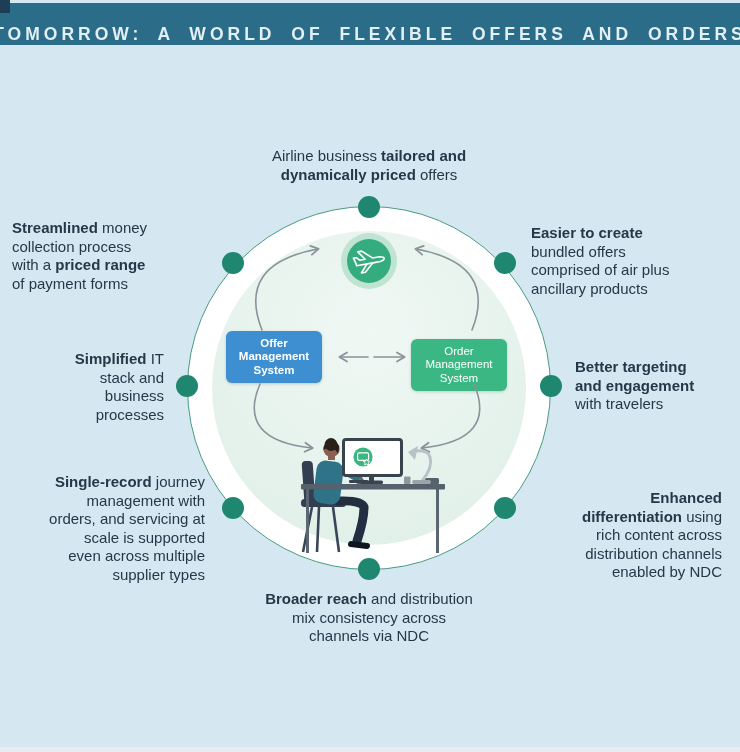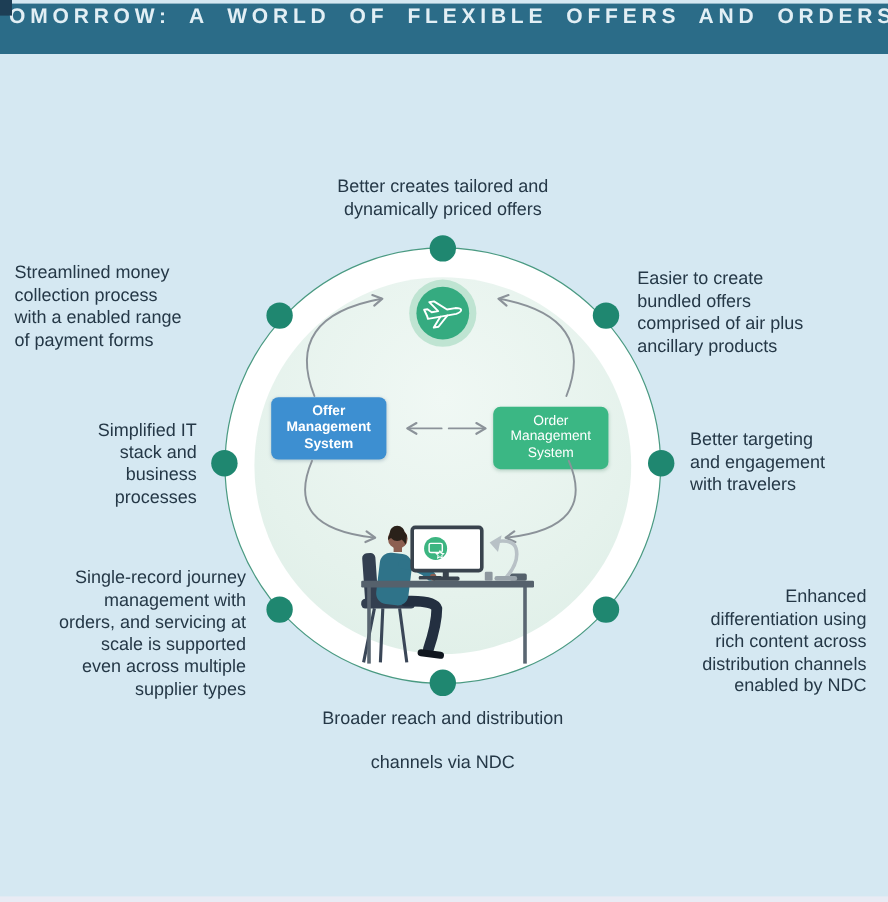--- a/index.html
+++ b/index.html
@@ -7,21 +7,21 @@
   .stage{
     position:relative;width:740px;height:752px;overflow:hidden;
     background:#d5e8f2;
   }
   
   .corner-notch{
     position:absolute;left:0;top:0;width:10px;height:13px;background:#1d3e55;z-index:3;
   }
   .header-bar{
     position:absolute;left:0;top:3px;width:740px;height:42px;background:#2b6c88;
-    display:flex;align-items:flex-start;justify-content:center;z-index:2;
+    display:flex;align-items:flex-end;justify-content:center;z-index:2;
   }
   .header-title{
     color:#e2eff5;font-size:17.5px;font-weight:600;letter-spacing:4px;word-spacing:7px;
     white-space:nowrap;
   }
   
   .big-circle{
     position:absolute;left:187px;top:206px;width:364px;height:364px;border-radius:50%;
     background:#ffffff;border:1.5px solid #4a9a82;box-sizing:border-box;
   }
@@ -47,21 +47,21 @@
     position:absolute;width:96px;height:52px;border-radius:6px;color:#ffffff;
     display:flex;align-items:center;justify-content:center;text-align:center;
     font-size:11.5px;line-height:13.5px;
   }
   .offer-box{left:226px;top:331px;background:#3d8fd1;box-shadow:0 1px 3px rgba(40,80,110,.25);font-weight:bold;}
   .order-box{left:411px;top:339px;background:#3bb784;box-shadow:0 1px 3px rgba(40,110,80,.25);}
   
   .label{
     position:absolute;color:#253847;font-size:15px;line-height:18.5px;
   }
-  .label .b, .label span[data-b]{font-weight:400;}
+  .label .b, .label span[data-b]{font-weight:700;}
   .lbl-top{left:219px;top:147px;width:300px;text-align:center;}
   .lbl-left-top{right:538px;top:219px;width:190px;}
   .lbl-left-mid{right:576px;top:350px;width:170px;text-align:right;}
   .lbl-left-bot{right:535px;top:473px;width:195px;text-align:right;}
   .lbl-right-top{left:531px;top:224px;width:190px;text-align:left;}
   .lbl-right-mid{left:575px;top:358px;width:160px;text-align:left;}
   .lbl-right-bot{left:532px;top:489px;width:190px;text-align:right;}
   .lbl-bottom{left:219px;top:590px;width:300px;text-align:center;}
   
   .overlay{position:absolute;left:0;top:0;width:740px;height:752px;pointer-events:none;}
@@ -172,23 +172,23 @@
       </g>
 
       <g>
         <path d="M 422 481 Q 433 468 430 457 Q 428 450 416 451" stroke="#b8c1c6" stroke-width="3" fill="none" stroke-linecap="round"></path>
         <path d="M 418 446 L 408 452 L 415 460 Z" fill="#b8c1c6"></path>
         <rect x="412" y="480" width="19" height="4" rx="2" fill="#9aa4ab"></rect>
       </g>
     </g>
   </svg>
 
-  <div class="label lbl-top"><span>Better creates </span><span data-b="1">tailored and</span><br><span data-b="1">dynamically priced</span><span> offers</span></div>
-  <div class="label lbl-left-top"><span data-b="1">Streamlined</span><span> money</span><br><span>collection process</span><br><span>with a </span><span data-b="1">enabled range</span><br><span>of payment forms</span></div>
+  <div class="label lbl-top"><span>Airline business </span><span data-b="1">tailored and</span><br><span data-b="1">dynamically priced</span><span> offers</span></div>
+  <div class="label lbl-left-top"><span data-b="1">Streamlined</span><span> money</span><br><span>collection process</span><br><span>with a </span><span data-b="1">priced range</span><br><span>of payment forms</span></div>
   <div class="label lbl-left-mid"><span data-b="1">Simplified</span><span> IT</span><br><span>stack and</span><br><span>business</span><br><span>processes</span></div>
   <div class="label lbl-right-top"><span data-b="1">Easier to create</span><br><span>bundled offers</span><br><span>comprised of air plus</span><br><span>ancillary products</span></div>
   <div class="label lbl-left-bot"><span data-b="1">Single-record</span><span> journey</span><br><span>management with</span><br><span>orders, and servicing at</span><br><span>scale is supported</span><br><span>even across multiple</span><br><span>supplier types</span></div>
   <div class="label lbl-right-mid"><span data-b="1">Better targeting</span><br><span data-b="1">and engagement</span><br><span>with travelers</span></div>
   <div class="label lbl-right-bot"><span data-b="1">Enhanced</span><br><span data-b="1">differentiation</span><span> using</span><br><span>rich content across</span><br><span>distribution channels</span><br><span>enabled by NDC</span></div>
-  <div class="label lbl-bottom"><span data-b="1">Broader reach</span><span> and distribution</span><br><br><span>channels via NDC</span></div>
+  <div class="label lbl-bottom"><span data-b="1">Broader reach</span><span> and distribution</span><br><span>mix consistency across</span><br><span>channels via NDC</span></div>
 
   <div class="bottom-strip"></div>
 </div>
 
 </body></html>

